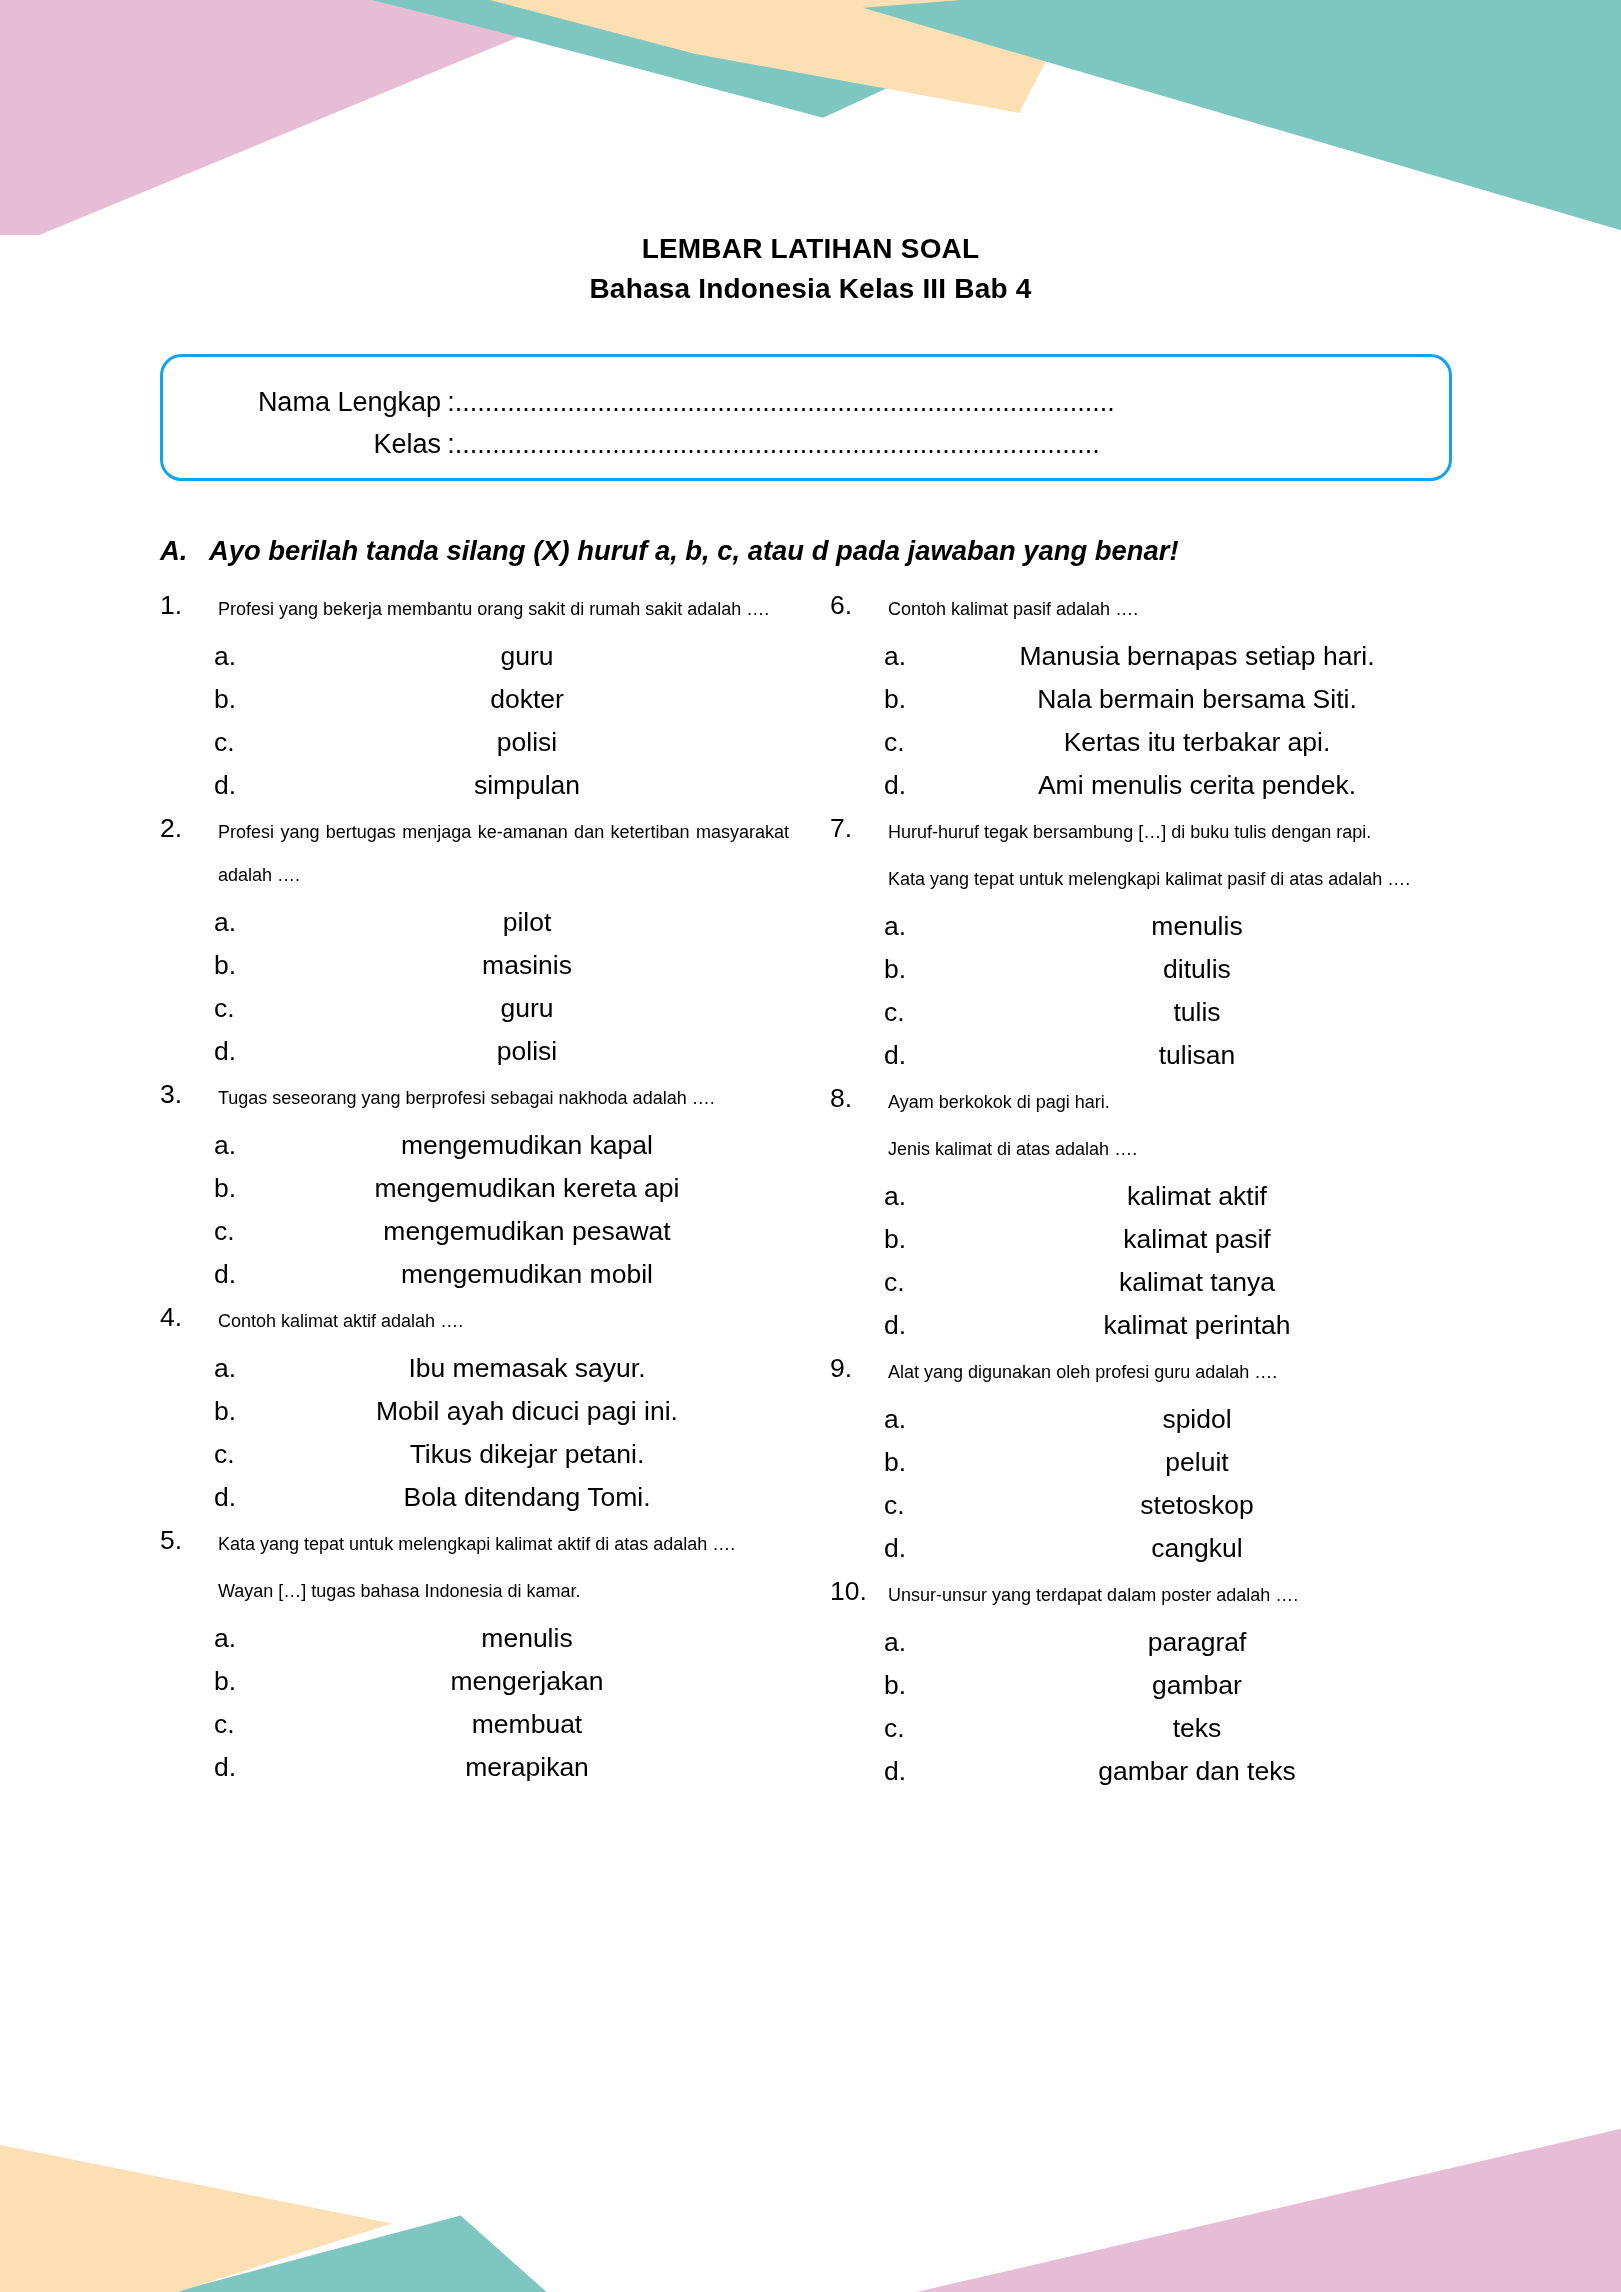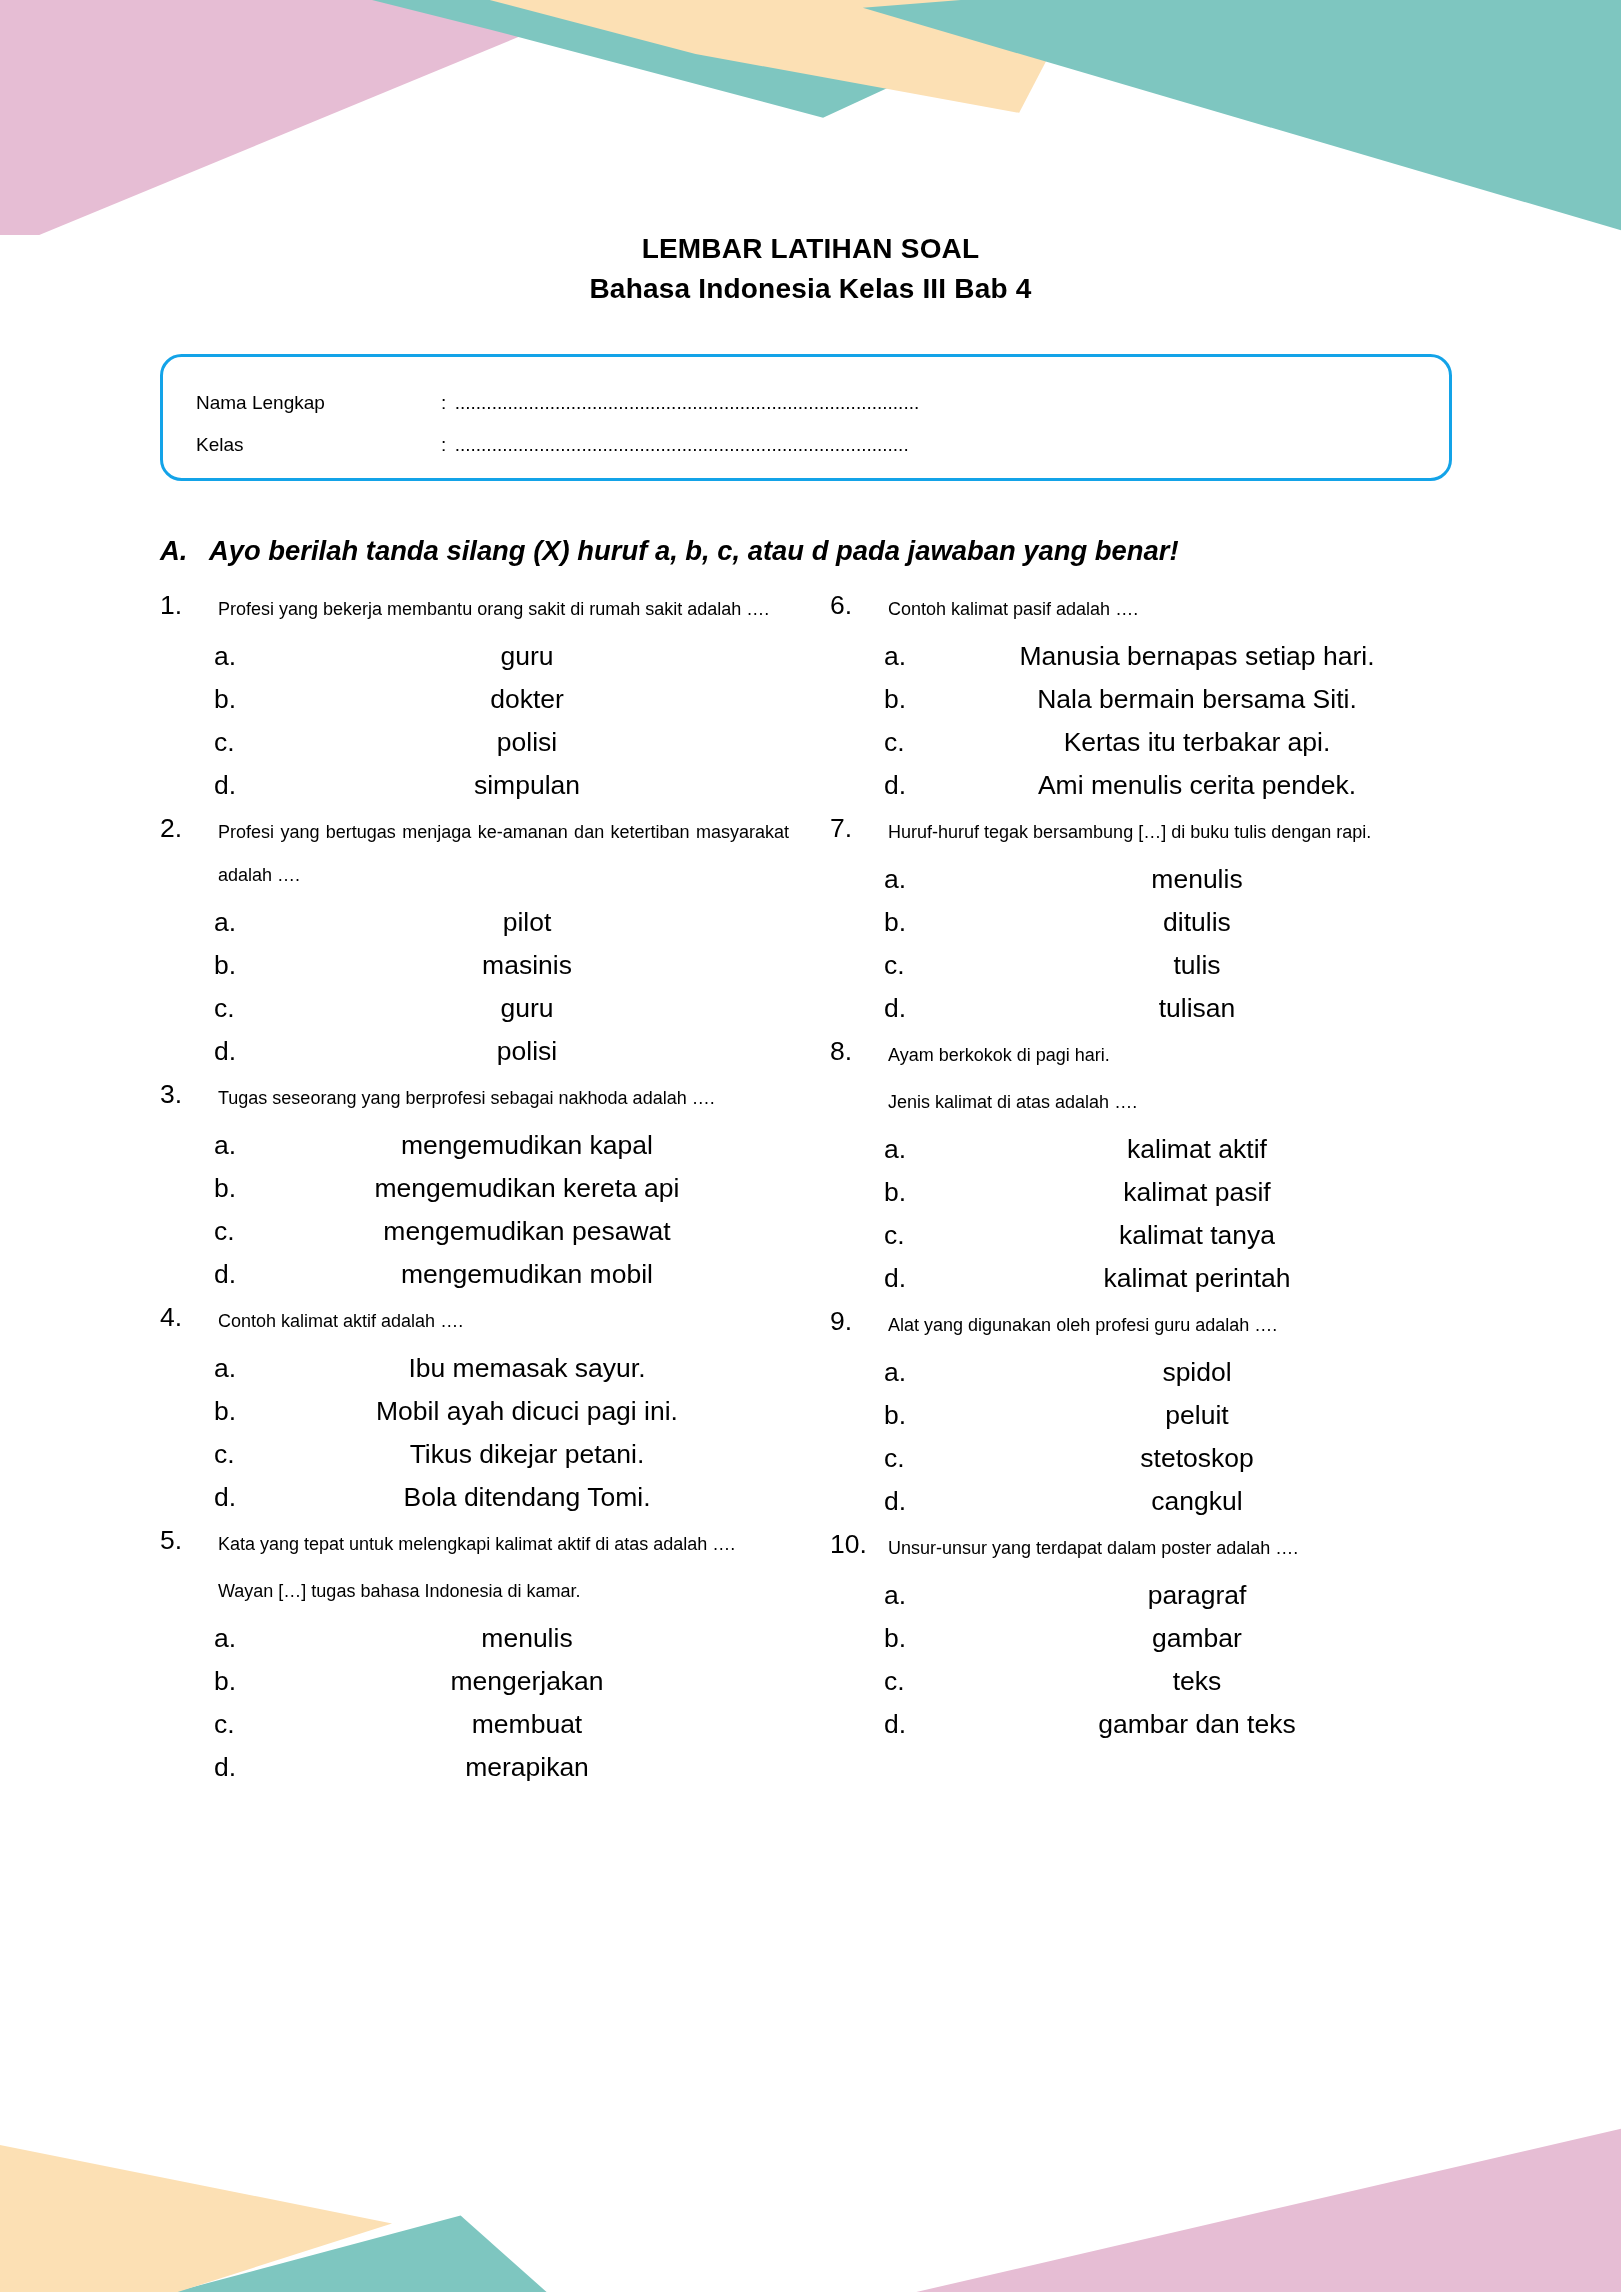--- a/index.html
+++ b/index.html
@@ -39,21 +39,21 @@
     position:absolute;
     left:160px; top:354px;
     width:1292px; height:127px;
     border:3.9px solid #13a3e8;
     border-radius:21.6px;
     box-sizing:border-box;
   }
   .idrow {
     position:absolute; left:33px;
     display:flex; align-items:baseline;
-    font-size:19px; line-height:33px;
+    font-size:27px; line-height:33px;text-align:right;
   }
   .idrow.r1 { top:29px; }
   .idrow.r2 { top:71px; }
   .idlabel { width:245px; flex:none; }
   .idcolon { width:13.7px; flex:none; }
   .iddots  { white-space:nowrap; overflow:hidden; letter-spacing:0px; }
   .iddots.short { max-width:882px; }
   .iddots.long  { max-width:867px; }
 
   .section-head {
@@ -286,20 +286,21 @@
                   <span class="opt-key">d.</span>
                   <span class="opt-val">Ami menulis cerita pendek.</span>
                 </li>
               </ul>
             </div>
           </div>
           <div class="q">
             <div class="q-num">7.</div>
             <div class="q-body">
               <p class="q-text">Huruf-huruf tegak bersambung […] di buku tulis dengan rapi.</p>
+              <p class="q-text">Kata yang tepat untuk melengkapi kalimat pasif di atas adalah ….</p>
               <ul class="opts">
                 <li class="opt">
                   <span class="opt-key">a.</span>
                   <span class="opt-val">menulis</span>
                 </li>
                 <li class="opt">
                   <span class="opt-key">b.</span>
                   <span class="opt-val">ditulis</span>
                 </li>
                 <li class="opt">

